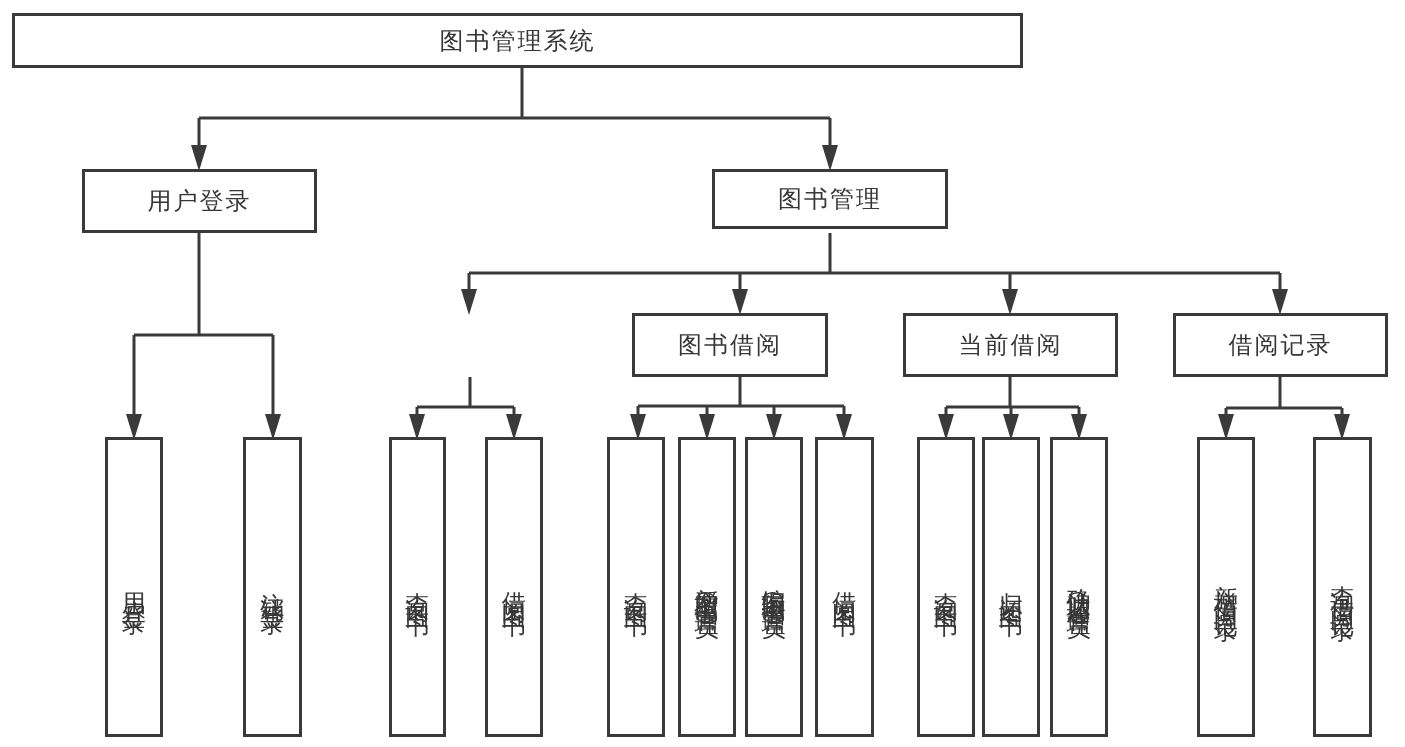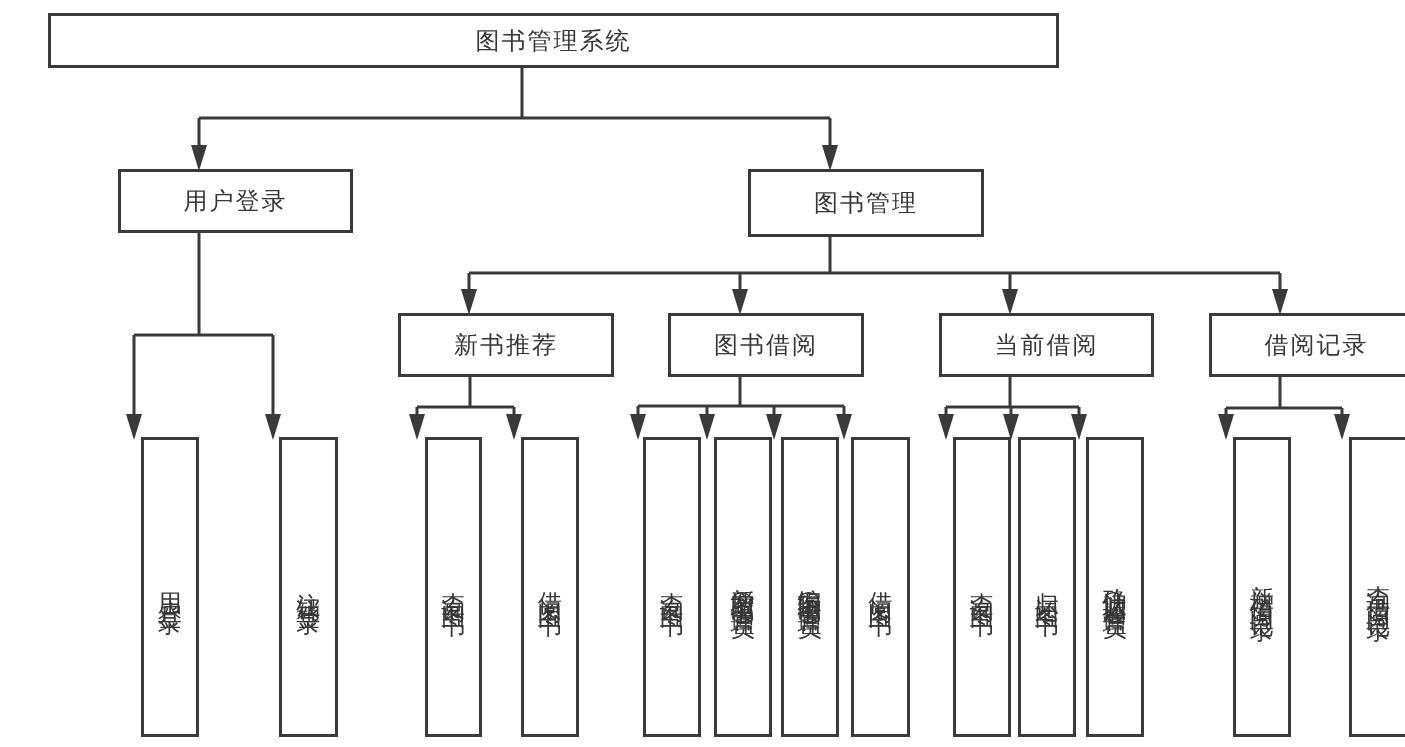--- a/index.html
+++ b/index.html
@@ -9,21 +9,21 @@
     font-family:"Liberation Sans",sans-serif;
     color:var(--text,#363636);
   }
   svg.wires{position:absolute;left:0;top:0;display:block;}
   .wires path{fill:none;stroke:var(--line,#3a3a3a);stroke-width:3;stroke-linejoin:miter;}
   .wires polygon{fill:var(--line,#3a3a3a);stroke:none;}
   .box{
     position:absolute;box-sizing:border-box;
     border:3px solid var(--line,#3a3a3a);
     background:#ffffff;
-    display:flex;align-items:center;justify-content:center;margin-left:36px;
+    display:flex;align-items:center;justify-content:center;
   }
   .box .lbl{font-size:24px;letter-spacing:2px;white-space:nowrap;}
   .box.v .lbl{
     writing-mode:vertical-rl;text-orientation:mixed;
     letter-spacing:7px;line-height:1.15;white-space:normal;
   }
   .box.v .lbl.tight{letter-spacing:4px;line-height:1.05;}
   .watermark{
     position:absolute;top:714px;right:3px;height:26px;line-height:26px;
     font-size:21px;letter-spacing:1px;white-space:nowrap;
@@ -73,27 +73,24 @@
     <polygon points="1334,414 1350,414 1342,440"></polygon>
   </svg>
 
   <div class="box h" style="left:12px;top:13px;width:1011px;height:55px">
     <span class="lbl">图书管理系统</span>
   </div>
 
   <div class="box h" style="left:82px;top:169px;width:235px;height:64px">
     <span class="lbl">用户登录</span>
   </div>
-  <div class="box h" style="left:712px;top:169px;width:236px;height:68px">
+  <div class="box h" style="left:712px;top:169px;width:236px;height:60px">
     <span class="lbl">图书管理</span>
   </div>
 
-  <div class="box h" style="left:362px;top:313px;width:216px;height:64px">
-    <span class="lbl">新书推荐</span>
-  </div>
   <div class="box h" style="left:632px;top:313px;width:196px;height:64px">
     <span class="lbl">图书借阅</span>
   </div>
   <div class="box h" style="left:903px;top:313px;width:215px;height:64px">
     <span class="lbl">当前借阅</span>
   </div>
   <div class="box h" style="left:1173px;top:313px;width:215px;height:64px">
     <span class="lbl">借阅记录</span>
   </div>
 

